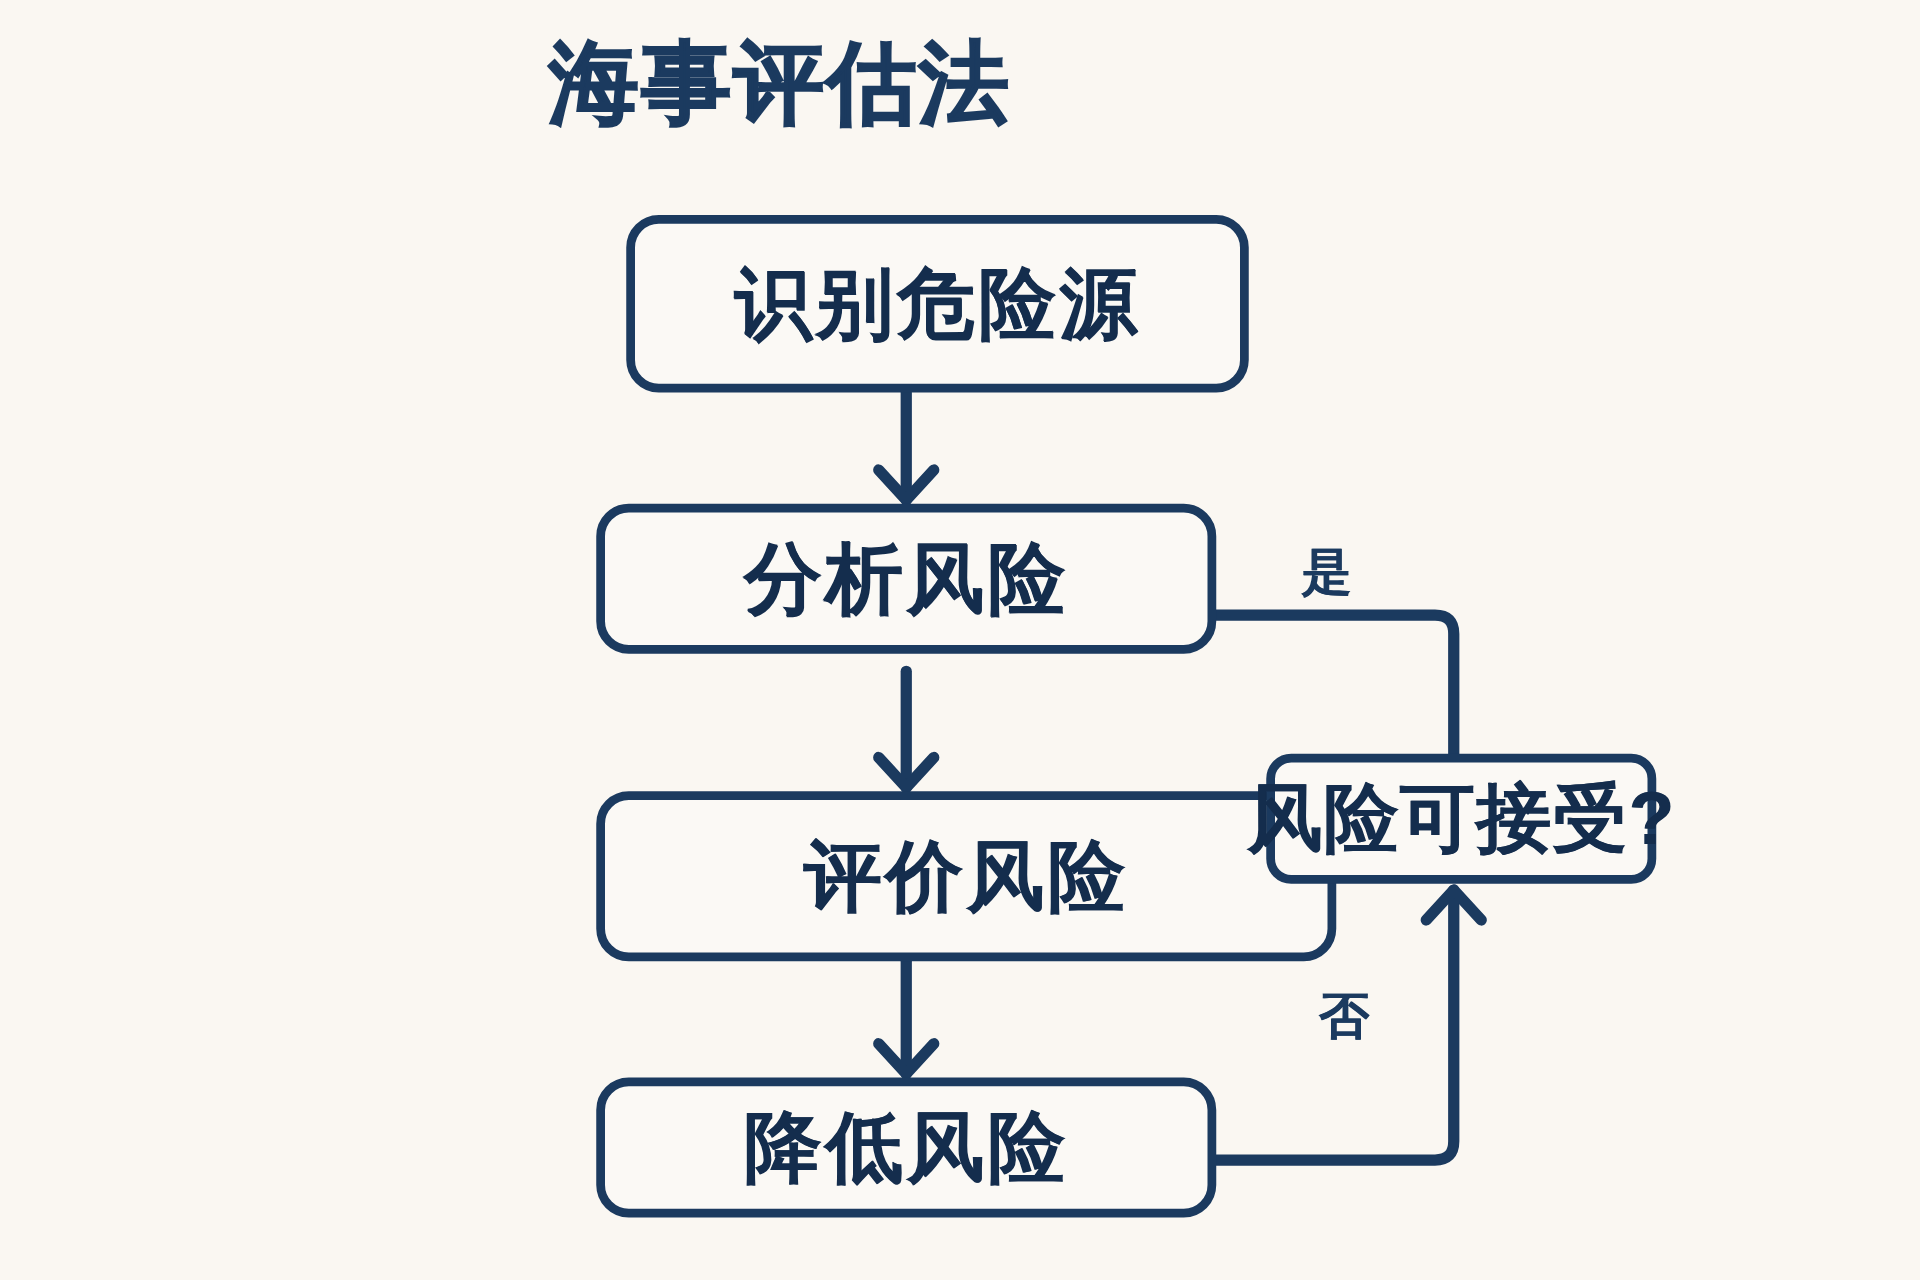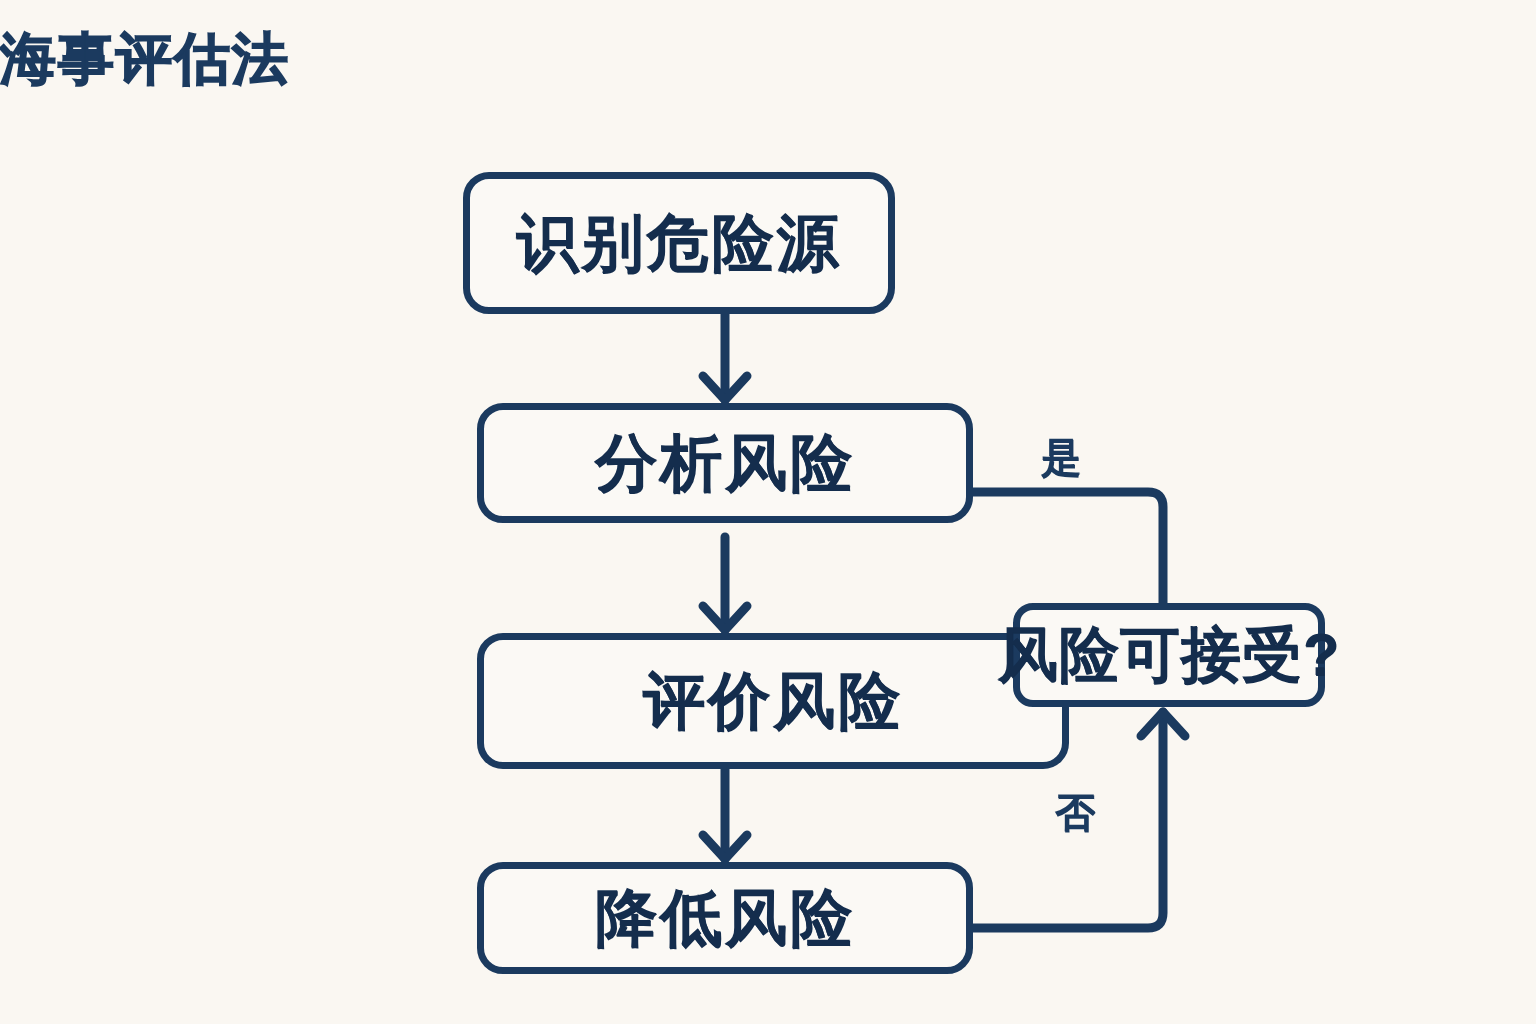--- a/index.html
+++ b/index.html
@@ -20,22 +20,22 @@
     position: absolute;
     inset: 0;
     width: 1536px;
     height: 1024px;
   }
   .diagram-title {
     position: absolute;
     left: 0;
     top: 30px;
     width: 1248px;
-    text-align: left;
-    font-size: 56px;
+    text-align: center;
+    font-size: 72px;
     font-weight: 700;
     letter-spacing: 2px;
     color: #1b3a5f;
     -webkit-text-stroke: 1.5px #1b3a5f;
     line-height: 1.05;
     white-space: nowrap;
   }
   .node {
     position: absolute;
     box-sizing: border-box;
@@ -47,21 +47,21 @@
     justify-content: center;
     color: #142d4d;
     font-weight: 700;
     letter-spacing: 3px;
     white-space: nowrap;
   }
   .node-label {
     display: block;
     text-shadow: 0.5px 0.5px 0 #142d4d;
   }
-  #node-identify  { left: 463px; top: 172px; width: 432px; height: 142px; font-size: 62px; }
+  #node-identify  { left: 501px; top: 172px; width: 498px; height: 142px; font-size: 62px; }
   #node-analyze   { left: 477px; top: 403px; width: 496px; height: 120px; font-size: 62px; }
   #node-evaluate  { left: 477px; top: 633px; width: 592px; height: 136px; font-size: 62px; }
   #node-reduce    { left: 477px; top: 862px; width: 496px; height: 112px; font-size: 62px; }
   #node-decision  {
     left: 1013px; top: 603px; width: 312px; height: 104px;
     font-size: 60px; border-width: 7px; border-radius: 20px; letter-spacing: 1px;
   }
   .edge-label {
     position: absolute;
     color: #1b3a5f;

